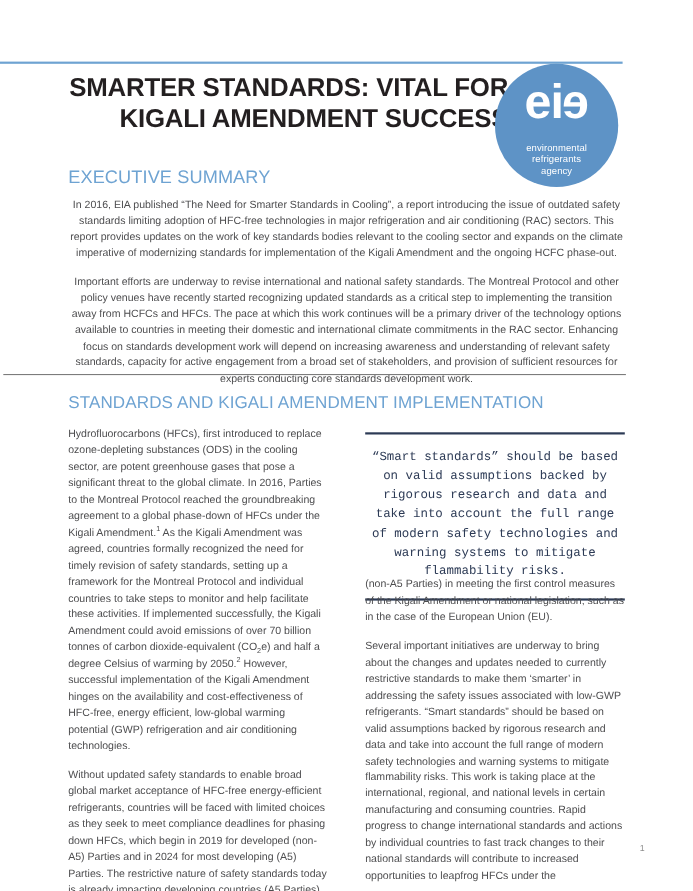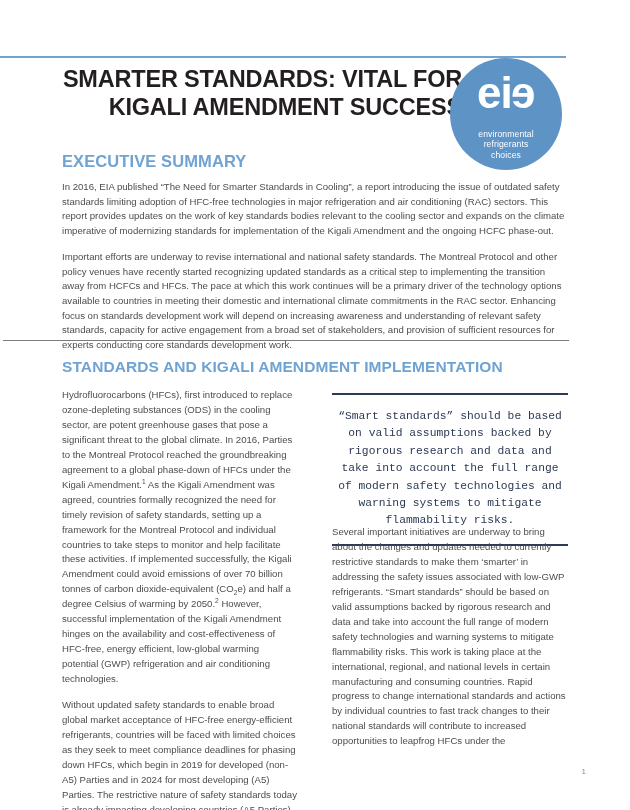--- a/index.html
+++ b/index.html
@@ -74,21 +74,21 @@
     margin-top: 12px;
     font-size: 8.6px;
     line-height: 1.22;
     font-weight: normal;
     letter-spacing: 0.1px;
   }
 
   
   .sec-heading {
     font-size: 16.5px;
-    font-weight: bold;
+    font-weight: normal;
     color: #6ea3d2;
     letter-spacing: 0.1px;
     text-transform: uppercase;
     margin: 0;
   }
   #exec-heading {
     position: absolute;
     left: 62px;
     top: 152px;
   }
@@ -104,21 +104,21 @@
     position: absolute;
     left: 62px;
     top: 180px;
     width: 506px;
   }
   .exec-body p {
     margin: 0 0 12px 0;
     font-size: 9.6px;
     line-height: 1.52;
     color: #4d4d4f;
-    text-align: left;
+    text-align: center;
   }
 
   
   .divider {
     position: absolute;
     left: 3px;
     top: 340px;
     width: 566px;
     height: 1px;
     background: #7c7c7c;
@@ -188,21 +188,21 @@
 
   <div class="header">
     <h1 class="doc-title">SMARTER STANDARDS: VITAL FOR KIGALI AMENDMENT SUCCESS</h1>
   </div>
 
   <div class="logo">
     <div class="logo-word"><span>ei</span><span class="flip">e</span></div>
     <div class="logo-sub">
       <div>environmental</div>
       <div>refrigerants</div>
-      <div>choices</div>
+      <div>agency</div>
     </div>
   </div>
 
   <h2 class="sec-heading" id="exec-heading">EXECUTIVE SUMMARY</h2>
 
   <div class="exec-body">
     <p>In 2016, EIA published “The Need for Smarter Standards in Cooling”, a report introducing the issue of outdated safety standards limiting adoption of HFC-free technologies in major refrigeration and air conditioning (RAC) sectors. This report provides updates on the work of key standards bodies relevant to the cooling sector and expands on the climate imperative of modernizing standards for implementation of the Kigali Amendment and the ongoing HCFC phase-out.</p>
     <p>Important efforts are underway to revise international and national safety standards. The Montreal Protocol and other policy venues have recently started recognizing updated standards as a critical step to implementing the transition away from HCFCs and HFCs. The pace at which this work continues will be a primary driver of the technology options available to countries in meeting their domestic and international climate commitments in the RAC sector. Enhancing focus on standards development work will depend on increasing awareness and understanding of relevant safety standards, capacity for active engagement from a broad set of stakeholders, and provision of sufficient resources for experts conducting core standards development work.</p>
   </div>
 
@@ -213,18 +213,19 @@
   <div class="col col-left">
     <p><span>Hydrofluorocarbons (HFCs), first introduced to replace ozone-depleting substances (ODS) in the cooling sector, are potent greenhouse gases that pose a significant threat to the global climate. In 2016, Parties to the Montreal Protocol reached the groundbreaking agreement to a global phase-down of HFCs under the Kigali Amendment.</span><sup>1</sup><span> As the Kigali Amendment was agreed, countries formally recognized the need for timely revision of safety standards, setting up a framework for the Montreal Protocol and individual countries to take steps to monitor and help facilitate these activities. If implemented successfully, the Kigali Amendment could avoid emissions of over 70 billion tonnes of carbon dioxide-equivalent (CO</span><sub>2</sub><span>e) and half a degree Celsius of warming by 2050.</span><sup>2</sup><span> However, successful implementation of the Kigali Amendment hinges on the availability and cost-effectiveness of HFC-free, energy efficient, low-global warming potential (GWP) refrigeration and air conditioning technologies.</span></p>
     <p>Without updated safety standards to enable broad global market acceptance of HFC-free energy-efficient refrigerants, countries will be faced with limited choices as they seek to meet compliance deadlines for phasing down HFCs, which begin in 2019 for developed (non-A5) Parties and in 2024 for most developing (A5) Parties. The restrictive nature of safety standards today is already impacting developing countries (A5 Parties) currently seeking to leapfrog or bypass HFCs through the HCFC phase-out, and will soon affect developed countries</p>
   </div>
 
   <div class="pullquote">
     <p>“Smart standards” should be based on valid assumptions backed by rigorous research and data and take into account the full range of modern safety technologies and warning systems to mitigate flammability risks.</p>
   </div>
 
   <div class="col col-right" style="top: 525px;">
+    <p>(non-A5 Parties) in meeting the first control measures of the Kigali Amendment or national legislation, such as in the case of the European Union (EU).</p>
     <p>Several important initiatives are underway to bring about the changes and updates needed to currently restrictive standards to make them ‘smarter’ in addressing the safety issues associated with low-GWP refrigerants. “Smart standards” should be based on valid assumptions backed by rigorous research and data and take into account the full range of modern safety technologies and warning systems to mitigate flammability risks. This work is taking place at the international, regional, and national levels in certain manufacturing and consuming countries. Rapid progress to change international standards and actions by individual countries to fast track changes to their national standards will contribute to increased opportunities to leapfrog HFCs under the</p>
   </div>
 
   <div class="page-number">1</div>
 
 </div>
 
 </body></html>

